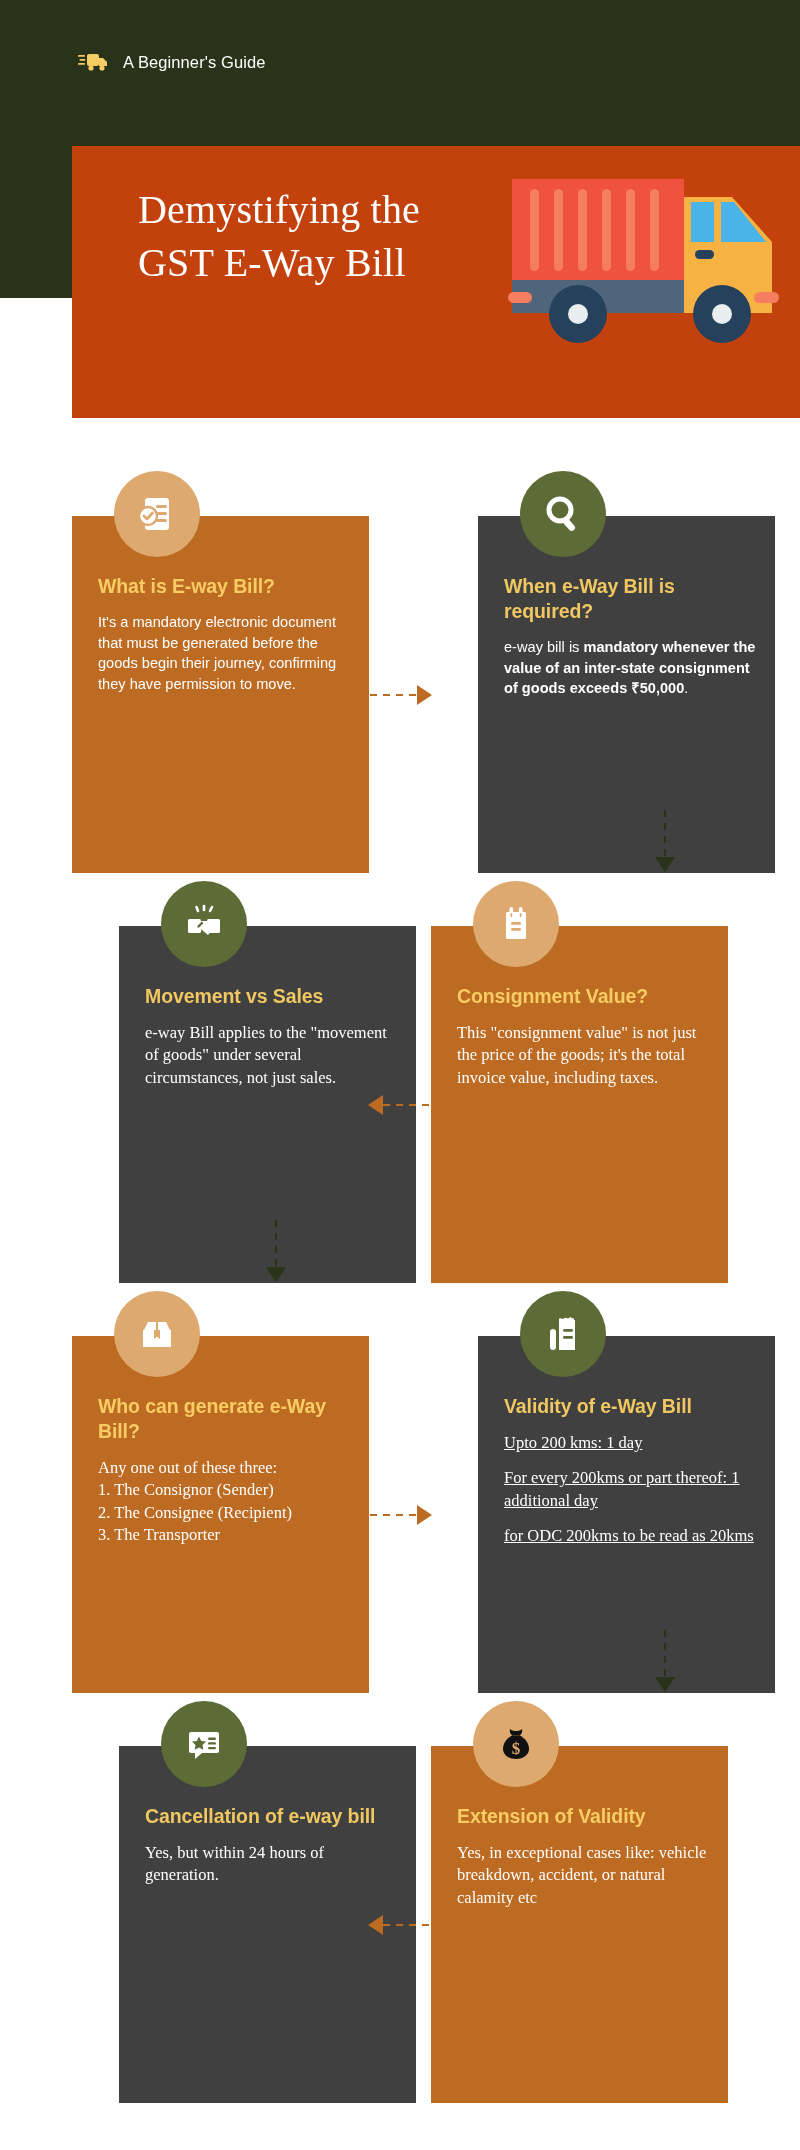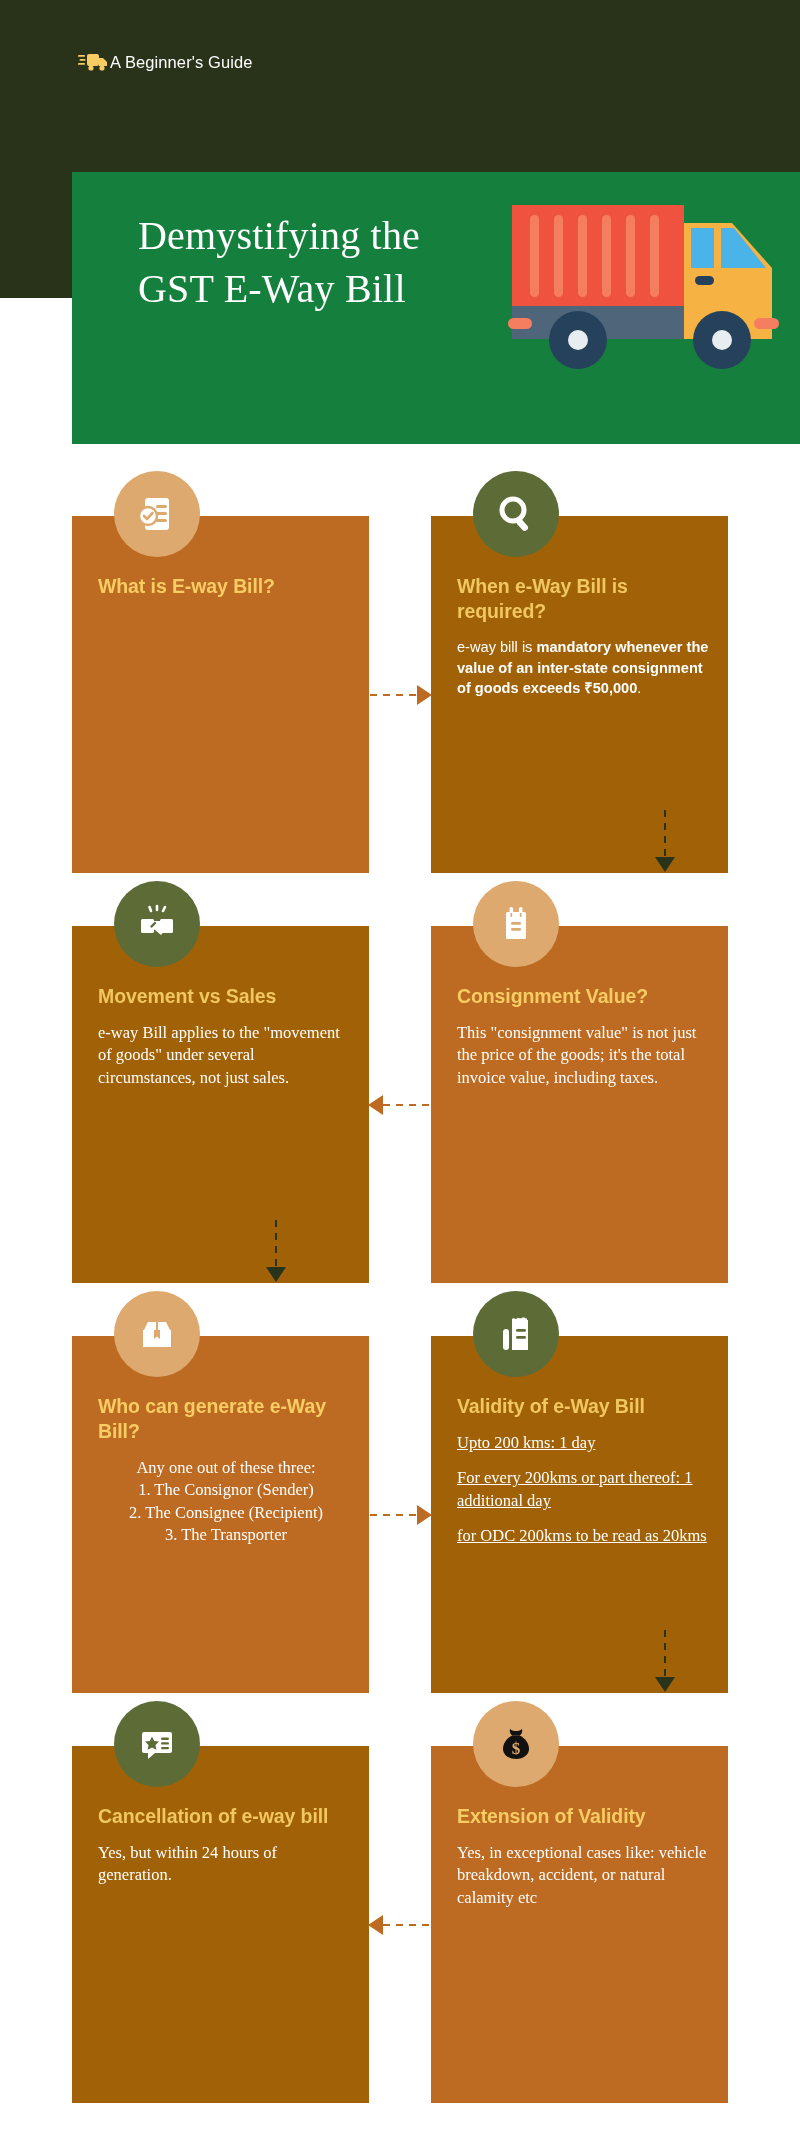--- a/index.html
+++ b/index.html
@@ -24,35 +24,35 @@
     position: absolute;
     left: 0; top: 288px;
     width: 72px; height: 10px;
     background: #28331a;
   }
   .brand {
     position: absolute;
     left: 78px; top: 50px;
     display: flex;
     align-items: center;
+    gap: 13px;
   }
   .brand-icon { width: 32px; height: 24px; display: block; }
   .brand-text {
     color: #ffffff;
     font-size: 16.5px;
     letter-spacing: .1px;
   }
 
   .banner {
     position: absolute;
     left: 72px; top: 146px;
     width: 728px; height: 272px;
-    background: #15803d;
+    background: #c2410c;
     overflow: hidden;
-    margin-top: 26px;
   }
   .banner-title {
     position: absolute;
     left: 66px; top: 38px;
     width: 360px;
     color: #ffffff;
     font-family: "Liberation Serif", serif;
     font-size: 40px;
     line-height: 1.32;
     letter-spacing: .2px;
@@ -79,21 +79,21 @@
     position: absolute;
     width: 297px;
     height: 357px;
     top: 98px;
     padding: 58px 15px 18px 26px;
   }
   .card.left  { left: 72px; }
   .card.right { left: 431px; }
 
   .card.orange { background: #bd6b23; }
-  .card.dark   { background: #a16207; }
+  .card.dark   { background: #404040; margin-left: 47px; }
 
   .card-icon {
     position: absolute;
     left: 42px; top: -45px;
     width: 86px; height: 86px;
     border-radius: 50%;
     display: flex;
     align-items: center;
     justify-content: center;
   }
@@ -117,21 +117,21 @@
     line-height: 1.42;
   }
   .card-body.serif {
     font-family: "Liberation Serif", serif;
     font-size: 16.5px;
     line-height: 1.36;
   }
   .card-body.sans-bold b { font-weight: bold; }
   .card-body p { margin-bottom: 13px; text-decoration: underline; }
   .card-body p:last-child { margin-bottom: 0; }
-  .card-body .tight { margin-bottom: 0; text-align: center; }
+  .card-body .tight { margin-bottom: 0; }
 
   
   .conn { position: absolute; }
 
   .conn-h {
     height: 2px;
     top: 276px;
   }
   .conn-h .line {
     position: absolute;
@@ -243,20 +243,21 @@
           <g fill="#dda96e">
             <rect x="21" y="13" width="11" height="3" rx="1.5"></rect>
             <rect x="21" y="20" width="11" height="3" rx="1.5"></rect>
             <rect x="21" y="27" width="11" height="3" rx="1.5"></rect>
           </g>
           <circle cx="13" cy="24" r="9" fill="#ffffff" stroke="#dda96e" stroke-width="2.4"></circle>
           <path d="M9 24l3 3 5.5-6" fill="none" stroke="#dda96e" stroke-width="2.6" stroke-linecap="round" stroke-linejoin="round"></path>
         </svg>
       </span>
       <div class="card-title">What is E-way Bill?</div>
+      <div class="card-body">It's a mandatory electronic document that must be generated before the goods begin their journey, confirming they have permission to move.</div>
     </div>
 
     <div class="card dark right">
       <span class="card-icon olive">
         <svg viewBox="0 0 44 44" xmlns="http://www.w3.org/2000/svg">
           <circle cx="19" cy="18" r="11" fill="none" stroke="#ffffff" stroke-width="5"></circle>
           <rect x="25" y="26" width="6.5" height="14" rx="3.2" fill="#ffffff" transform="rotate(-42 28 33)"></rect>
         </svg>
       </span>
       <div class="card-title">When e-Way Bill is required?</div>

